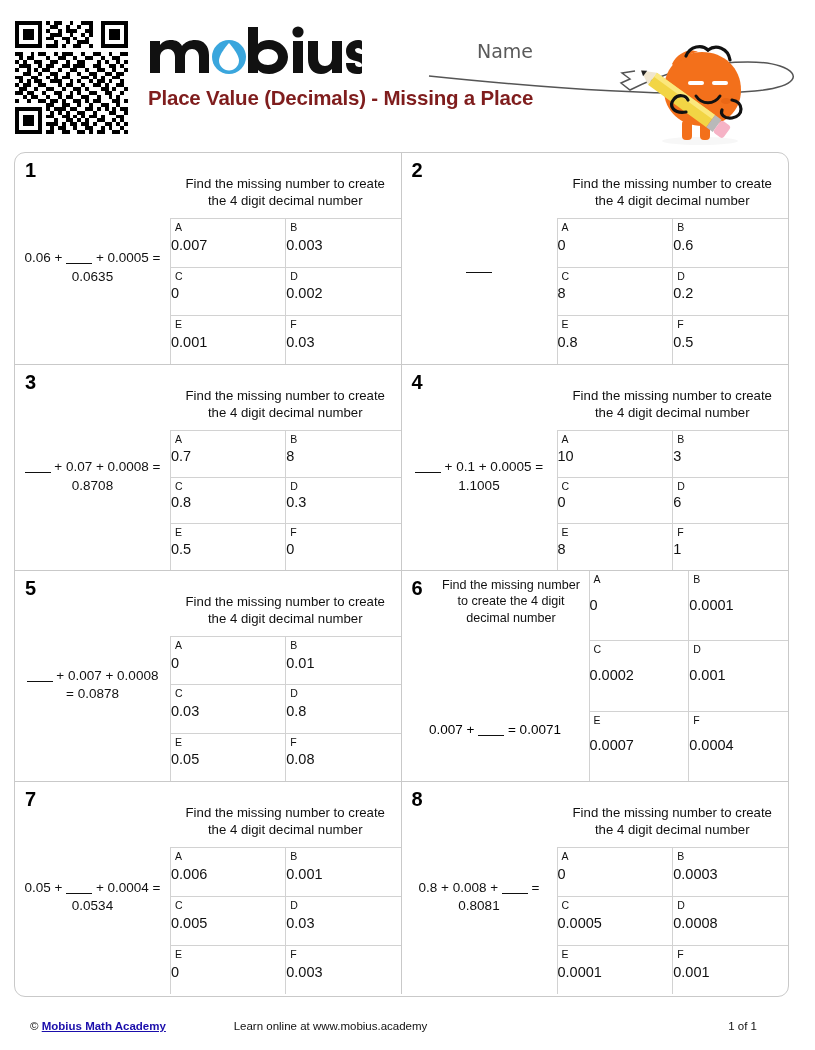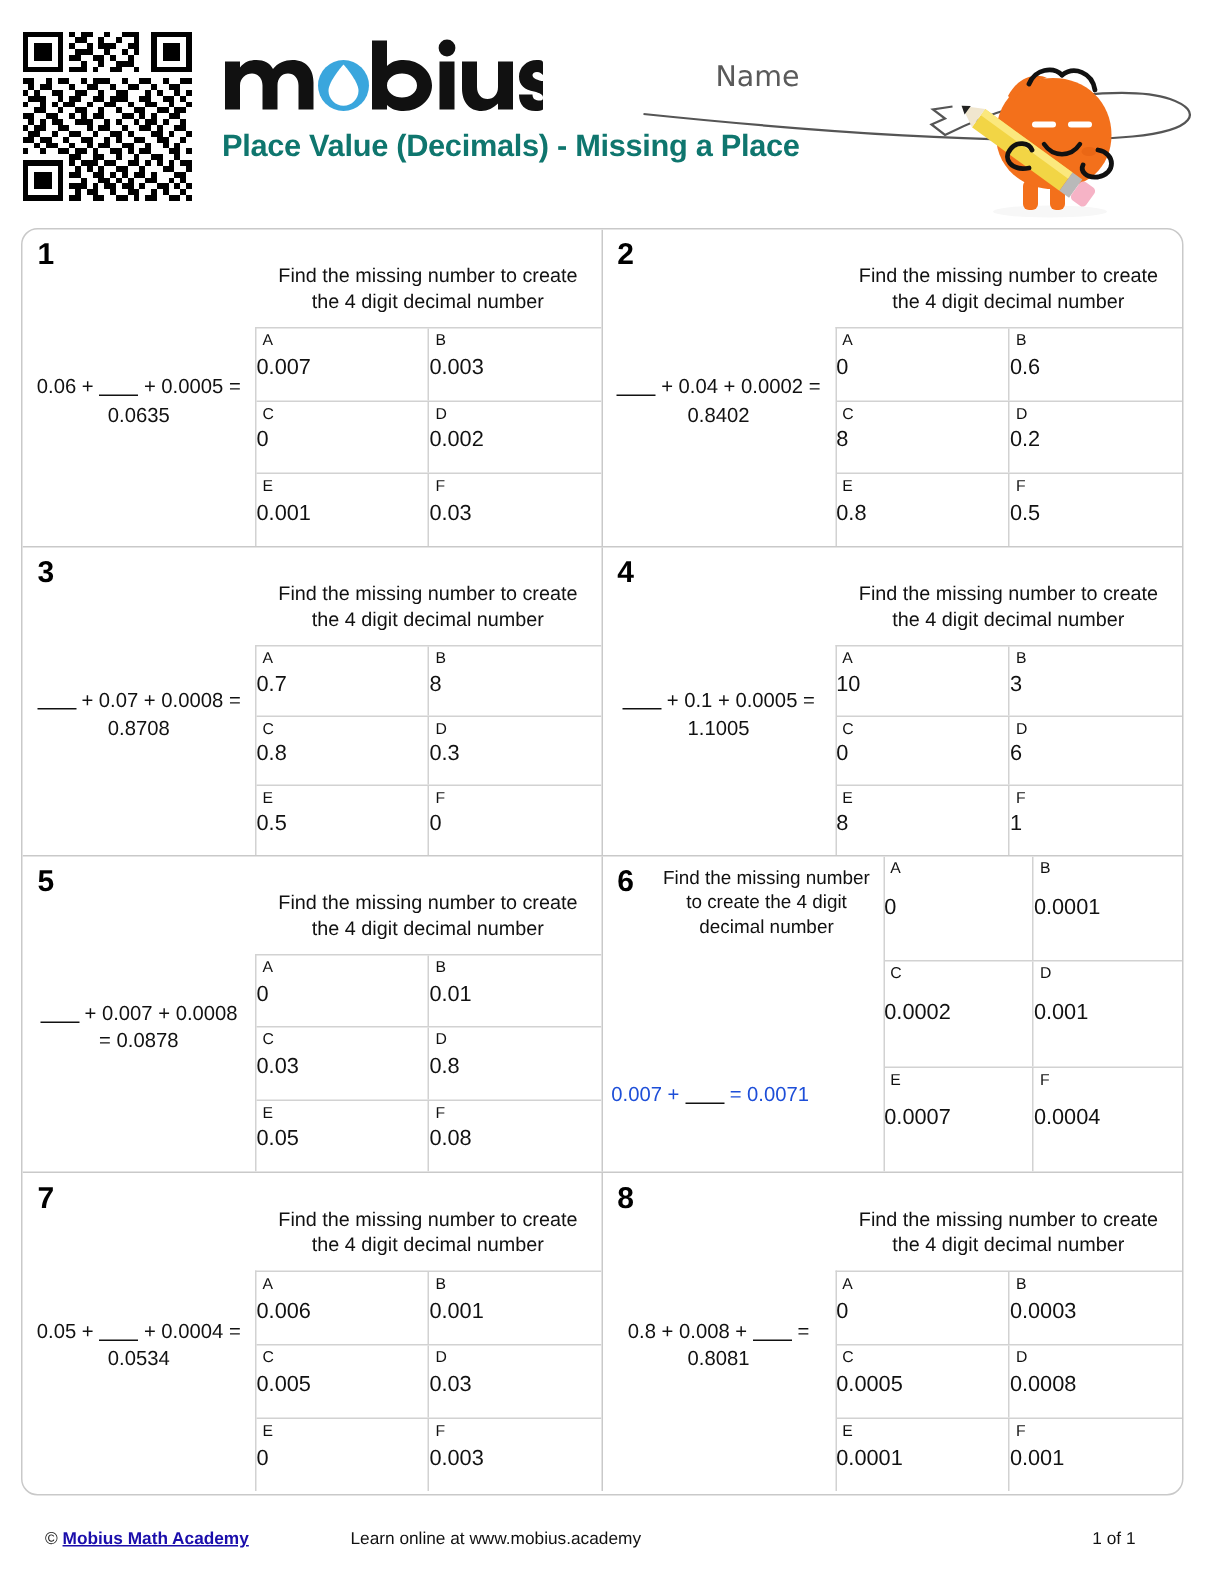--- a/index.html
+++ b/index.html
@@ -34,21 +34,21 @@
   }
   .logo-wrap {
     display: flex;
     align-items: center;
     height: 52px;
   }
   .logo-svg { display:block; }
   .worksheet-title {
     font-size: 20.5px;
     font-weight: bold;
-    color: #0f766e;
+    color: #7f1d1d;
     letter-spacing: -0.2px;
     margin-top: 10px;
     white-space: nowrap;
   }
   .name-area {
     position: absolute;
     left: 425px; top: 6px;
     width: 380px; height: 50px; margin-top: 32px;
   }
   .name-label {
@@ -192,23 +192,23 @@
   .q6-prompt {
     padding: 6px 8px 0 40px;
     font-size: 12.6px;
     line-height: 1.3;
     text-align: center;
     color: #111;
   }
   .q6-eq {
     margin-top: auto;
     padding: 0 6px 44px 6px;
-    text-align: left;
+    text-align: center;
     font-size: 13.5px;
-    color: #1d4ed8;
+    color: #000000;
   }
   .q6-table {
     flex: 1 1 auto;
     display: flex;
     flex-direction: column;
   }
   .q6-table .arow { border-bottom: 1px solid #d2d2d2; }
   .q6-table .arow:last-child { border-bottom: none; }
   .q6-table .aval { transform: translateY(-55%); }
 
@@ -582,21 +582,21 @@
                   <span class="aval">0.03</span>
                 </div>
             </div>
           </div>
         </div>
       </div>
 
       <div class="qcell">
         <span class="qnum">2</span>
         <div class="left-col">
-          <div class="equation"><span></span><span class="blank"></span><span> + 0.04 + 0.0002 = 0.8402</span></div>
+          <div class="equation"><span></span><span class="blank"></span></div>
         </div>
         <div class="right-col">
           <div class="prompt">Find the missing number to create the 4 digit decimal number</div>
           <div class="atable">
             <div class="arow">
               <div class="acell">
                   <span class="aletter">A</span>
                   <span class="aval">0</span>
                 </div>
               <div class="acell">

